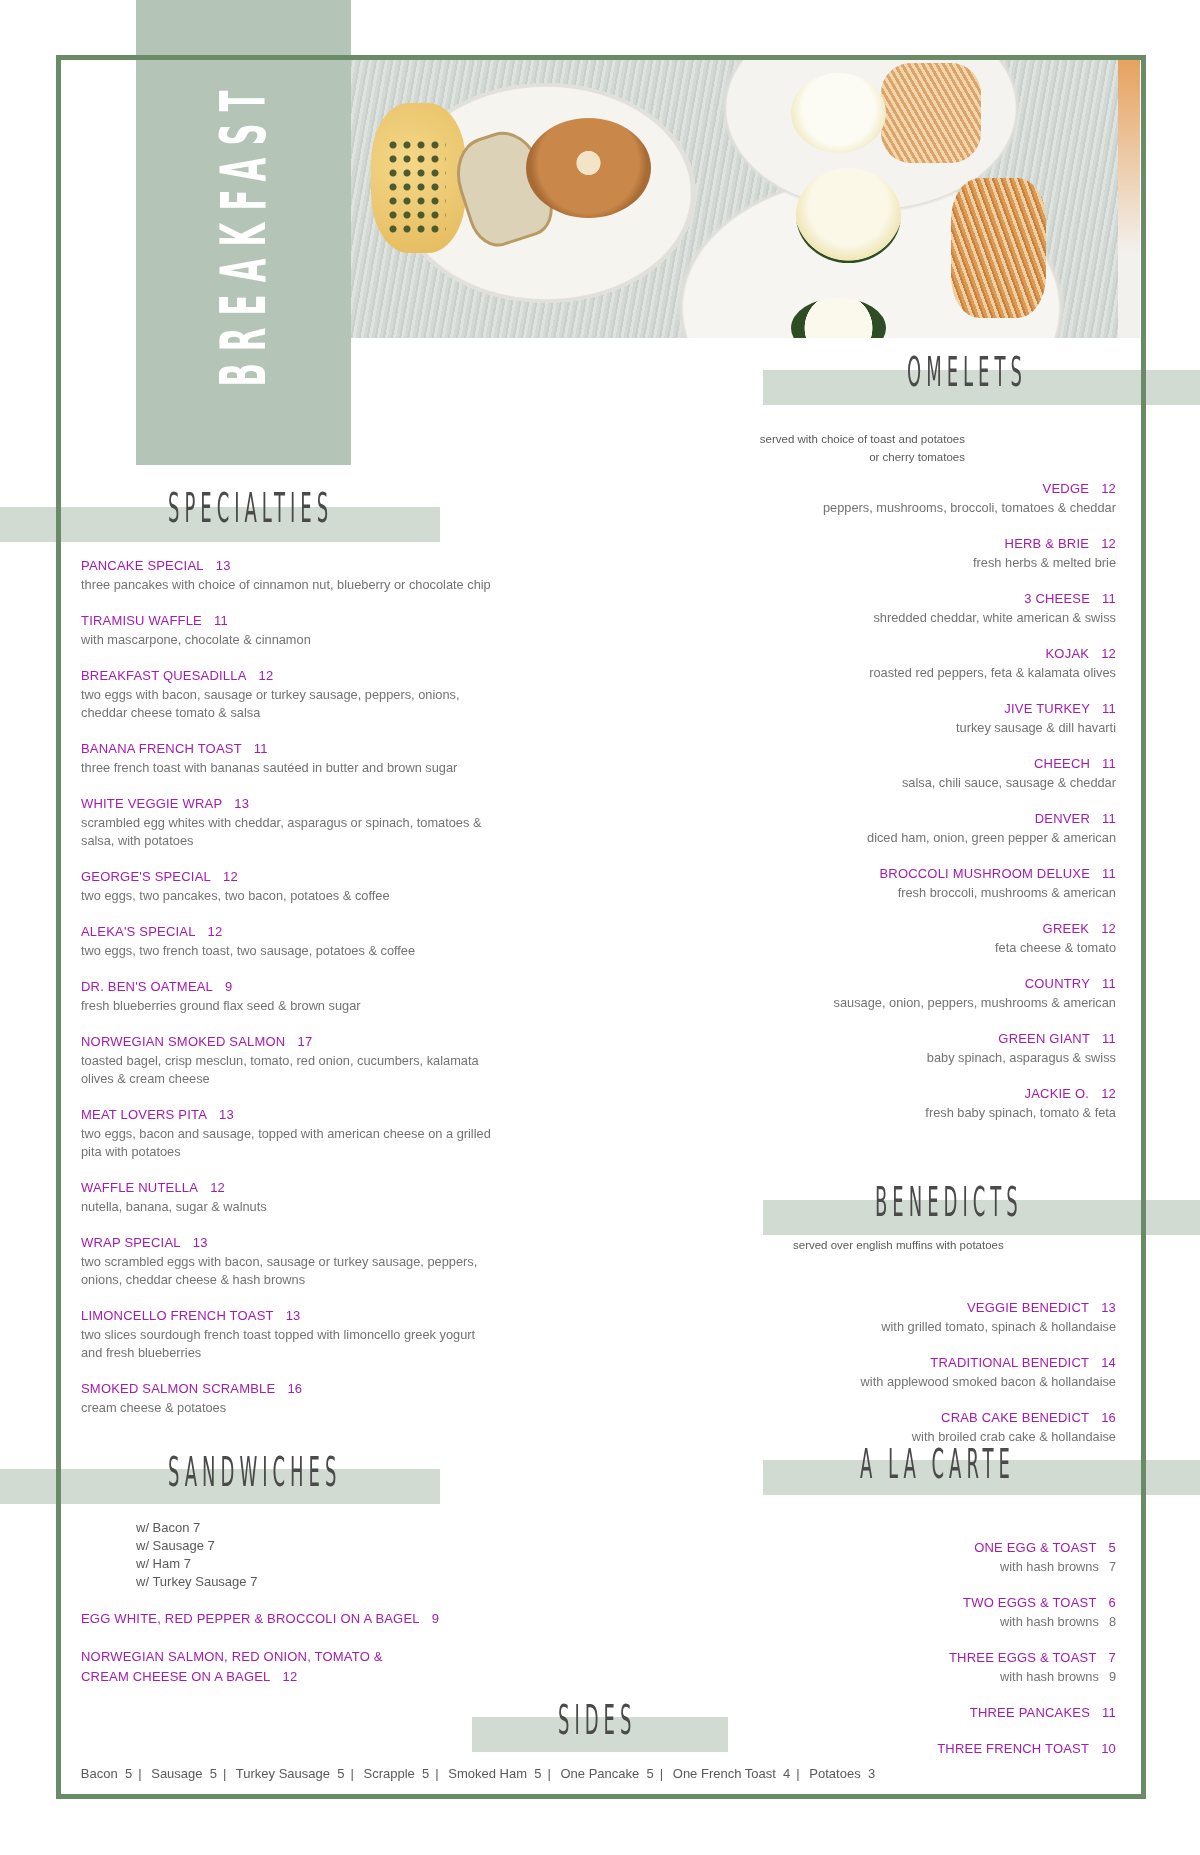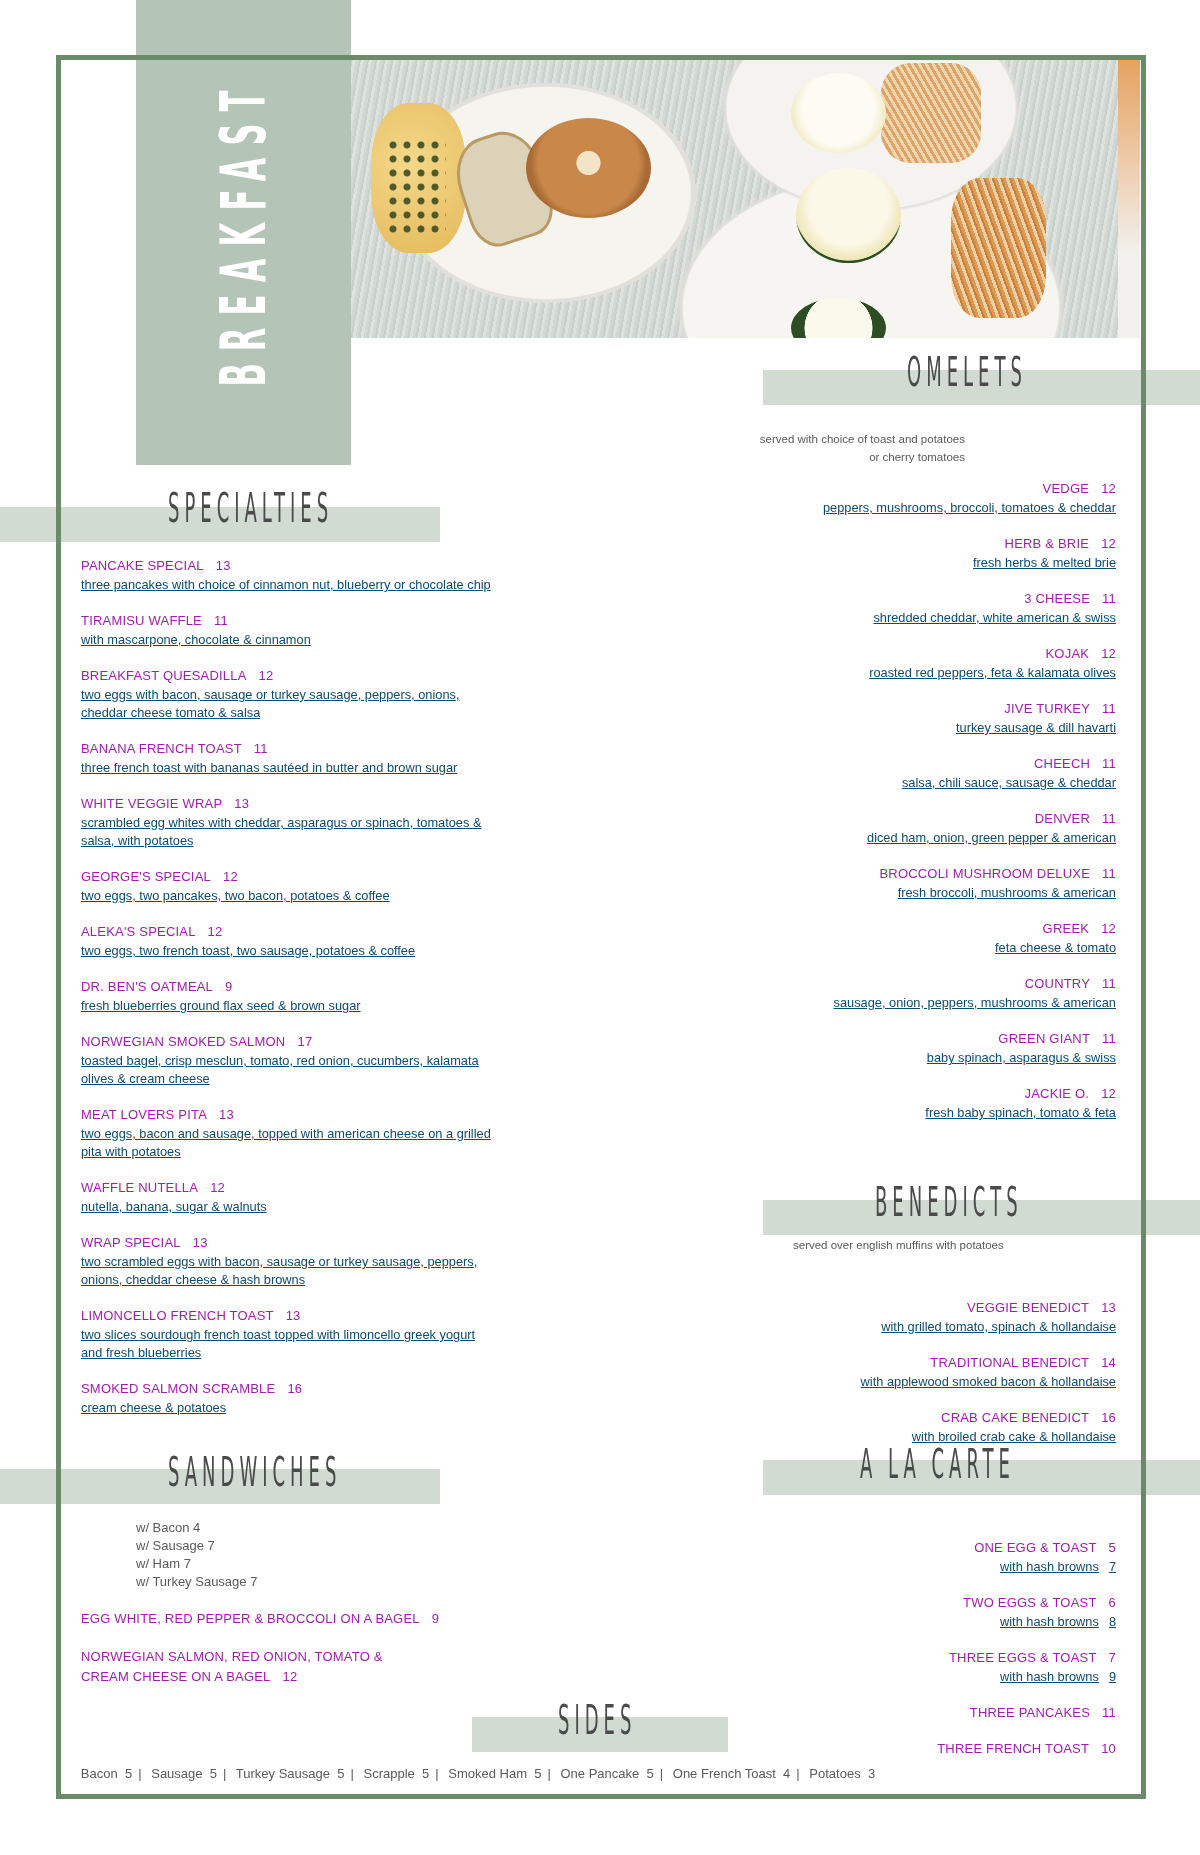--- a/index.html
+++ b/index.html
@@ -31,21 +31,21 @@
 
   .band { position: absolute; background: #d1dbd2; height: 35px; z-index: 1; }
   .sec-title { position: absolute; z-index: 2; color: #4a4a4a; font-family: "DejaVu Sans Condensed", "DejaVu Sans", sans-serif; font-size: 40px; letter-spacing: 10px; white-space: nowrap; transform: scaleX(0.5); transform-origin: left top; line-height: 1; }
 
   .col-left { position: absolute; left: 81px; width: 520px; z-index: 2; }
   .col-right { position: absolute; right: 84px; width: 420px; z-index: 2; text-align: right; margin-top: 28px; }
 
   .item { margin-bottom: 17px; }
   .item-name { color: #a21caf; font-weight: normal; font-size: 13px; letter-spacing: 0.2px; line-height: 20px; text-transform: uppercase; }
   .item-name .price { margin-left: 12px; }
-  .item-desc { color: #0c4a6e; font-size: 12.8px; line-height: 18px; text-decoration: underline; }
+  .item-desc { color: #737373; font-size: 12.8px; line-height: 18px; }
   .note { color: #5a5a5a; font-size: 11.5px; line-height: 18px; }
   .sub-opt { color: #5a5a5a; font-size: 13px; line-height: 18px; padding-left: 55px; }
   .sides-line { position: absolute; left: 0; width: 956px; top: 1766px; text-align: center; font-size: 13px; color: #5a5a5a; z-index: 2; }
   .sides-line .sep { margin: 0 6px; }
 </style>
 </head>
 <body>
 
 <div class="vband"></div>
 <div class="vtitle">
@@ -145,21 +145,21 @@
       <div class="item-desc">and fresh blueberries</div>
     </div>
   <div class="item">
       <div class="item-name"><span>SMOKED SALMON SCRAMBLE</span><span class="price">16</span></div>
       <div class="item-desc">cream cheese &amp; potatoes</div>
     </div>
 </div>
 
 <div class="col-left" style="top:1519px;">
   <div class="item" style="margin-bottom:18px;">
-    <div class="sub-opt">w/ Bacon  4</div>
+    <div class="sub-opt">w/ Bacon  7</div>
     <div class="sub-opt">w/ Sausage  7</div>
     <div class="sub-opt">w/ Ham  7</div>
     <div class="sub-opt">w/ Turkey Sausage  7</div>
   </div>
   <div class="item" style="margin-bottom:18px;">
       <div class="item-name"><span>EGG WHITE, RED PEPPER &amp; BROCCOLI ON A BAGEL</span><span class="price">9</span></div>
     </div>
   <div class="item">
       <div class="item-name">NORWEGIAN SALMON, RED ONION, TOMATO &amp;</div>
       <div class="item-name"><span>CREAM CHEESE ON A BAGEL</span><span class="price">12</span></div>

